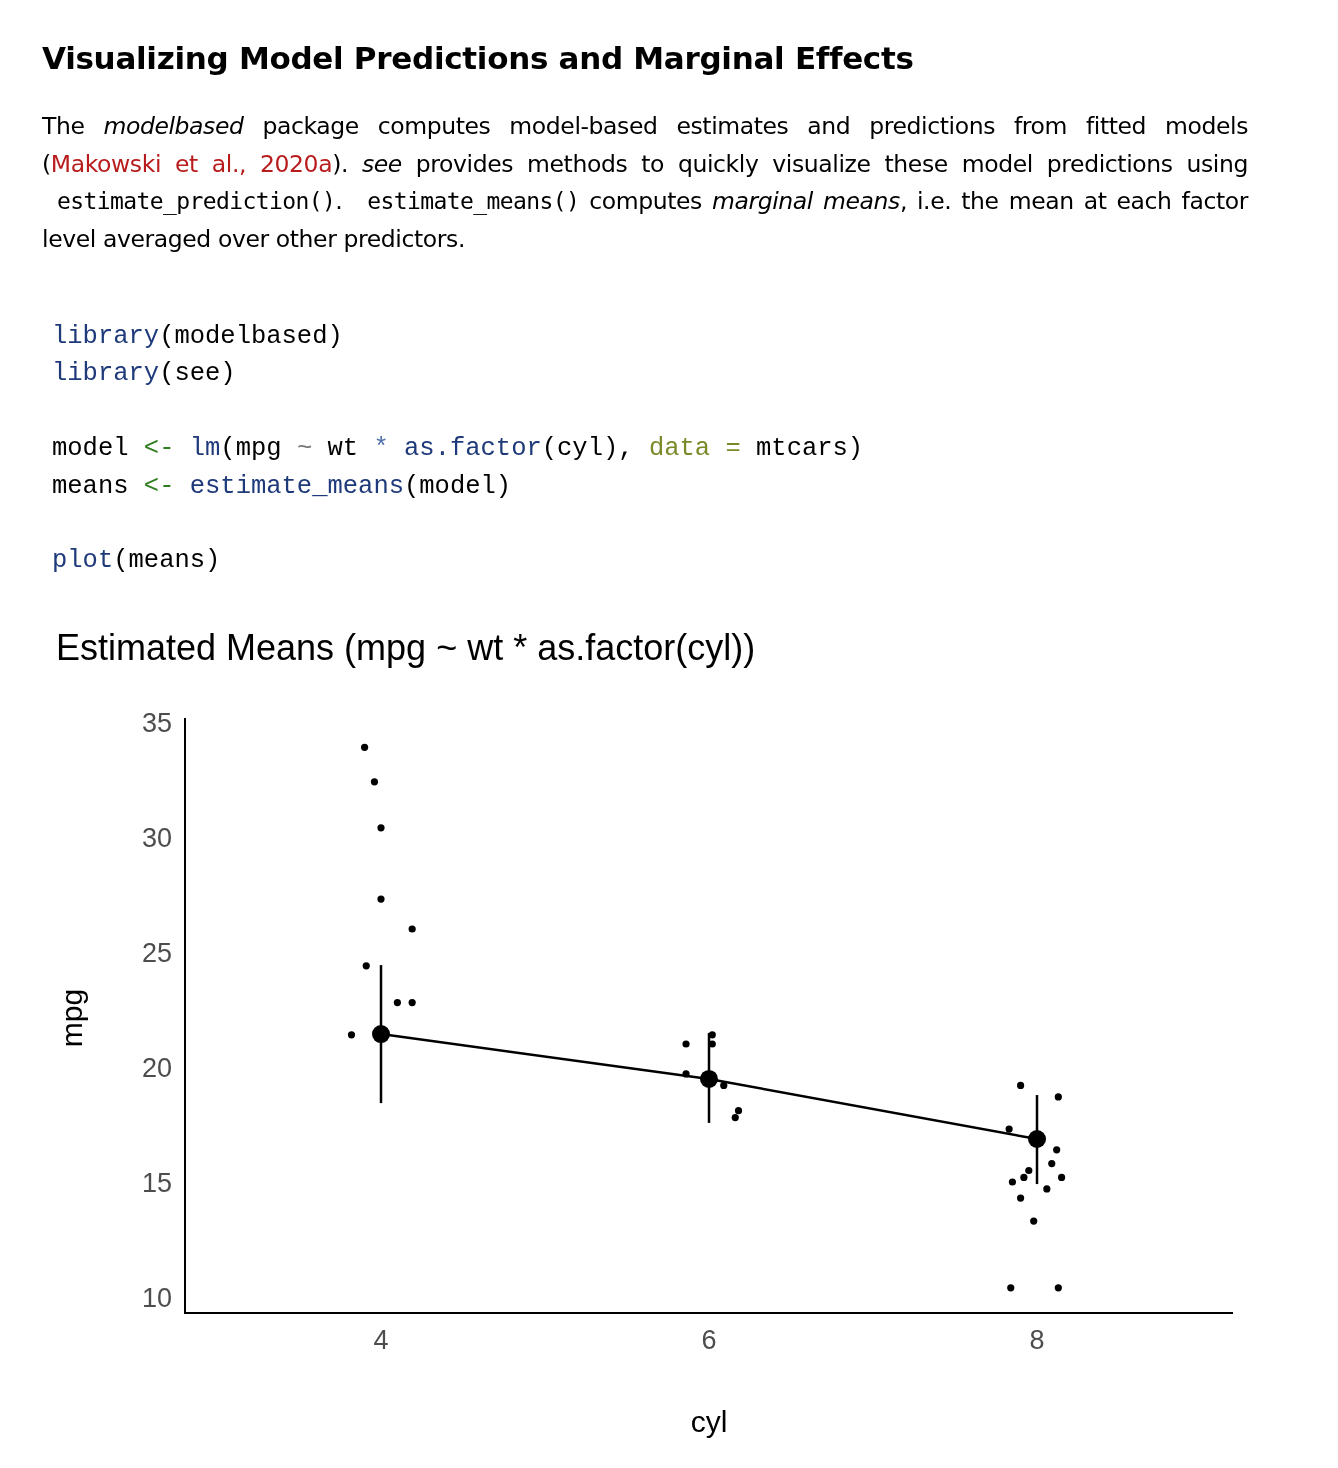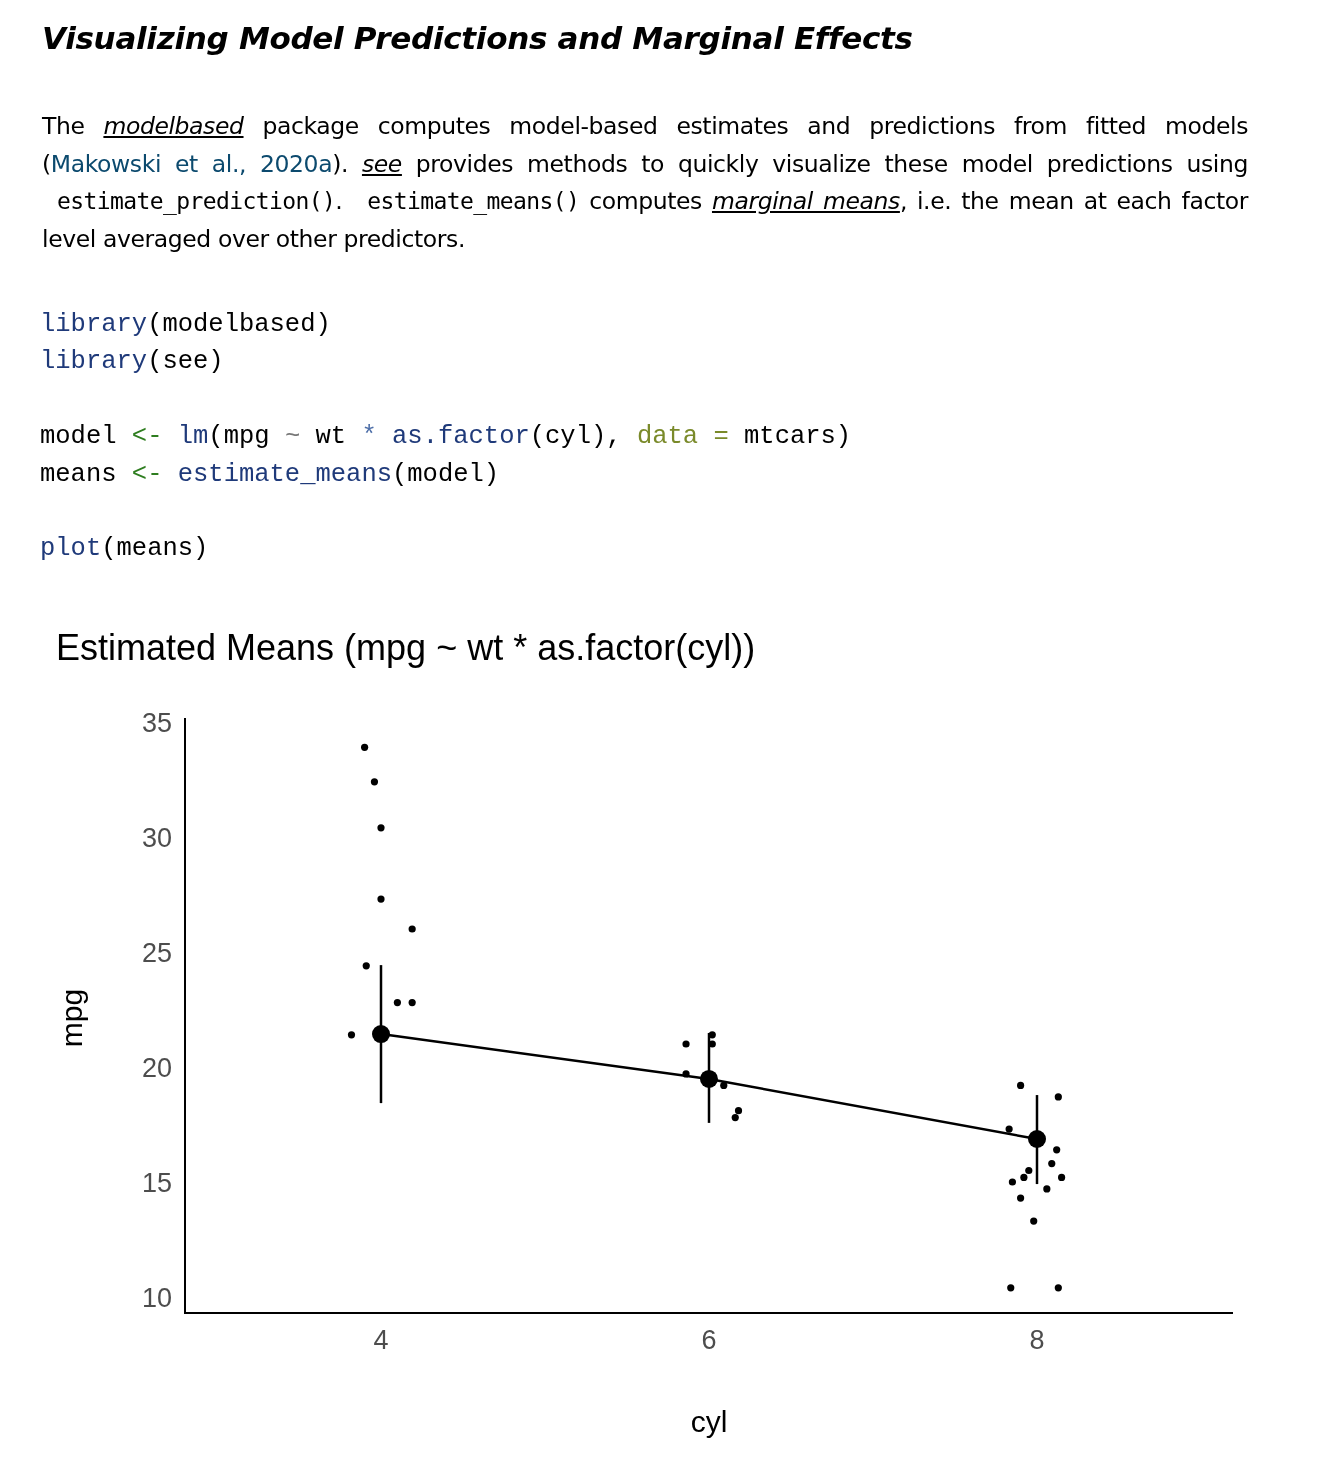--- a/index.html
+++ b/index.html
@@ -1,32 +1,31 @@
 <!DOCTYPE html>
 <html><head>
   <meta charset="utf-8">
   <style>
     html, body { margin: 0; padding: 0; background: #ffffff; }
     body { width: 1338px; height: 1468px; position: relative; overflow: hidden; color: #000; }
     .heading {
-      position: absolute; left: 42px; top: 20px; margin: 0;
+      position: absolute; left: 42px; top: 40px; margin: 0;
       font-family: "DejaVu Sans", sans-serif; font-weight: bold; font-size: 31px;
       letter-spacing: -0.3px;
-      font-style: italic;
     }
     .para {
       position: absolute; left: 42px; top: 108px; width: 1206px; margin: 0;
       font-family: "DejaVu Sans", sans-serif; font-size: 23.5px; line-height: 37.5px;
       text-align: justify; letter-spacing: -0.4px;
     }
-    .para em { font-style: italic; text-decoration: underline; }
+    .para em { font-style: italic; }
     .para code { font-family: "DejaVu Sans Mono", monospace; font-size: 23px; letter-spacing: -0.6px; margin-left: 15px; }
-    .para .cite { color: #0c4a6e; }
+    .para .cite { color: #b91c1c; }
     .code {
-      position: absolute; left: 40px; top: 306px; margin: 0;
+      position: absolute; left: 40px; top: 306px; margin: 12px;
       font-family: "Liberation Mono", monospace; font-size: 25.5px; line-height: 37.4px;
       white-space: pre; color: #000;
     }
     .code .fn { color: #1f3a7a; }
     .code .op { color: #2e7d1f; }
     .code .arg { color: #7a8a2a; }
     .code .star { color: #4d6ea8; }
     .code .tilde { color: #777; }
     .chart { position: absolute; left: 0; top: 600px; }
     .chart text { font-family: "Liberation Sans", sans-serif; }

